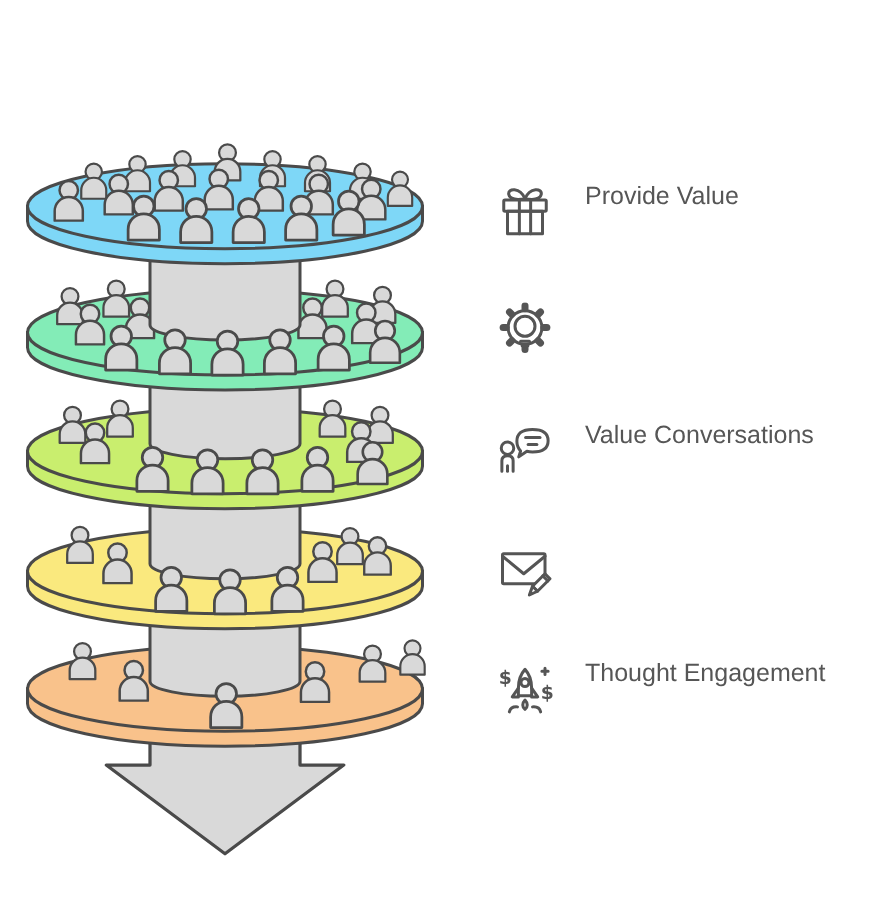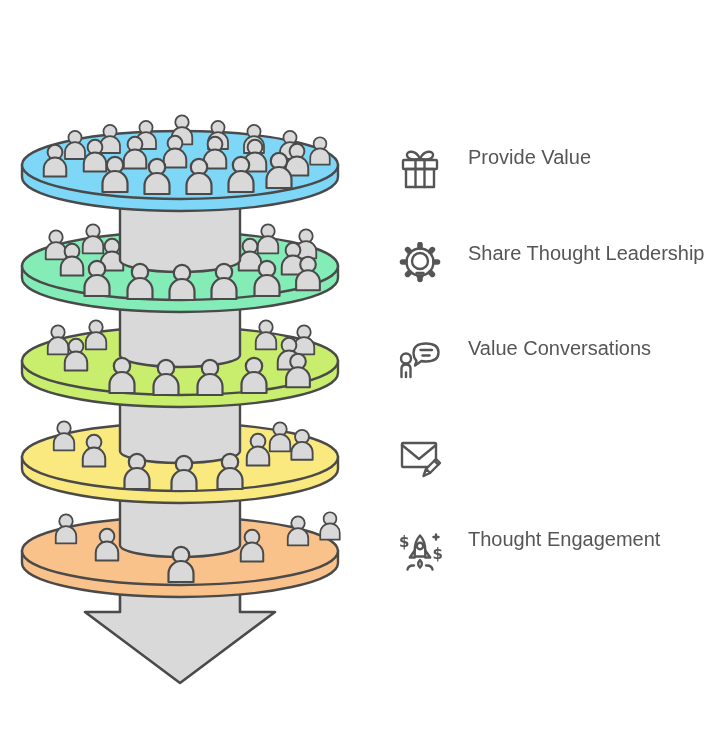--- a/index.html
+++ b/index.html
@@ -188,21 +188,20 @@
                 <line x1="0" y1="15" x2="0" y2="17.5"></line>
               </g>
             </g>
             <circle cx="24" cy="19" r="8"></circle>
             <path d="M20.5,31 L27.5,31"></path>
             <path d="M21.7,34.5 L26.3,34.5"></path>
             <path d="M23.1,38 L24.9,38"></path>
           </g>
         </svg>
       </div>
-      <span class="lbl">Share Thought Leadership</span>
     </div>
 
     <div class="legend-row" style="top:337px">
       <div class="ico">
         <svg width="48" height="48" viewBox="0 0 48 48">
           <g class="ostroke">
             <circle cx="10" cy="21.5" r="5"></circle>
             <path d="M5.5,40 L5.5,31.5 Q5.5,27.5 10,27.5 Q14.5,27.5 14.5,31.5 L14.5,40"></path>
             <path d="M10,40 L10,35.5"></path>
             <path d="M20.5,23.8 Q17.5,20.5 17.5,16 Q17.5,6.5 30,6.5 Q42.5,6.5 42.5,15.5 Q42.5,24.5 30,24.5 Q27.5,24.5 25.5,24 L19,28.5 Z"></path>

